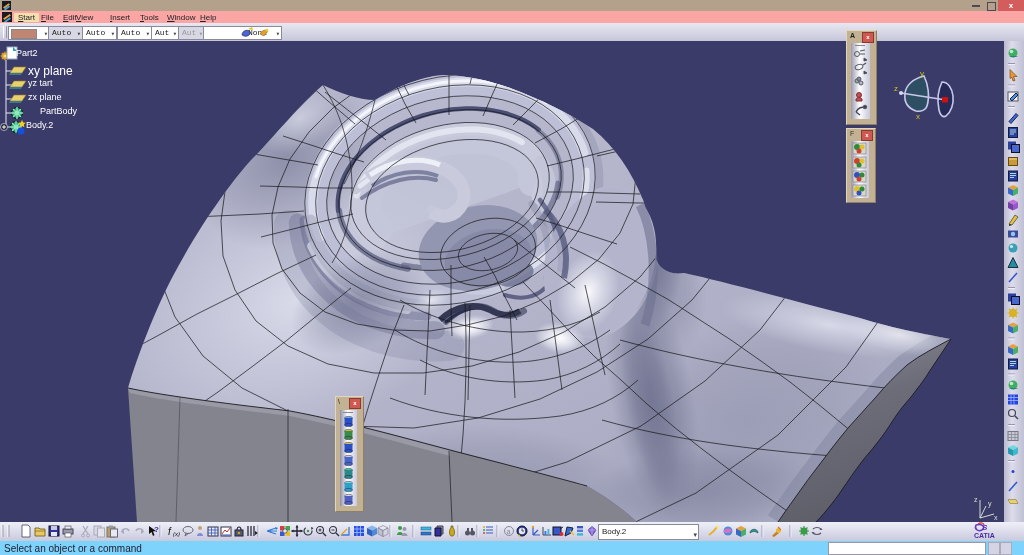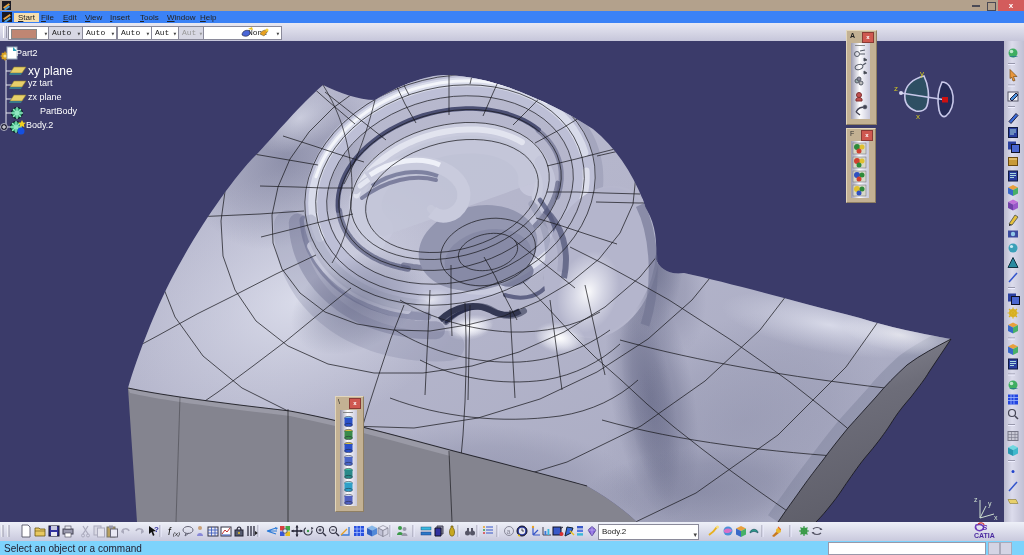--- a/index.html
+++ b/index.html
@@ -12,21 +12,21 @@
   #appicon{position:absolute;left:2px;top:1px;width:9px;height:9px;background:#1a1a22;overflow:hidden;}
   #appicon:before{content:"";position:absolute;left:1px;top:4px;width:7px;height:2px;background:#e8a33d;transform:rotate(-35deg);}
   #appicon:after{content:"";position:absolute;left:2px;top:6px;width:6px;height:2px;background:#4d9fd8;transform:rotate(-35deg);}
   .winbtn{position:absolute;top:2px;font-size:8px;line-height:7px;color:#333;}
   #btnmin{left:972px;top:5px;width:8px;height:2px;background:#4a4a55;}
   #btnmax{left:987px;top:2px;width:7px;height:7px;border:1px solid #4a4a55;background:transparent;}
   #btnclose{position:absolute;left:998px;top:0;width:26px;height:11px;background:#d35c5c;
     color:#fff;font-size:8px;font-weight:bold;text-align:center;line-height:11px;}
   
   #menubar{position:absolute;left:0;top:11px;width:1024px;height:12px;
-    background:#3b82f6;font-size:8px;color:#222;}
+    background:#fca5a5;font-size:8px;color:#222;}
   #menuicon{position:absolute;left:2px;top:1px;width:10px;height:10px;background:#1a1a22;overflow:hidden;}
   #menuicon:before{content:"";position:absolute;left:1px;top:4px;width:8px;height:2px;background:#e8a33d;transform:rotate(-35deg);}
   #menuicon:after{content:"";position:absolute;left:2px;top:7px;width:7px;height:2px;background:#4d9fd8;transform:rotate(-35deg);}
   .mi{position:absolute;top:2px;}
   .mi u{text-decoration:underline;}
   #mstart{left:14px;background:#f6dfae;padding:0 4px;}
   .childbtn{position:absolute;top:13px;width:9px;height:9px;background:#dfe6f2;
     border:1px solid #aab;color:#334;font-size:7px;line-height:8px;text-align:center;}
   
   #topbar{position:absolute;left:0;top:23px;width:1024px;height:18px;
@@ -57,21 +57,21 @@
     <div id="btnmin" class="winbtn"></div>
     <div id="btnmax" class="winbtn"></div>
     <div id="btnclose">x</div>
   </div>
 
   <div id="menubar">
     <div id="menuicon"></div>
     <div class="mi" id="mstart"><u>S</u>tart</div>
     <div class="mi" style="left:41px"><u>F</u>ile</div>
     <div class="mi" style="left:63px"><u>E</u>dit</div>
-    <div class="mi" style="left:85px"><u>V</u>iew</div>
+    <div class="mi" style="left:76px"><u>V</u>iew</div>
     <div class="mi" style="left:110px"><u>I</u>nsert</div>
     <div class="mi" style="left:140px"><u>T</u>ools</div>
     <div class="mi" style="left:167px"><u>W</u>indow</div>
     <div class="mi" style="left:200px"><u>H</u>elp</div>
     <div class="childbtn" style="left:994px">_</div>
     <div class="childbtn" style="left:1005px">▣</div>
     <div class="childbtn" style="left:1015px">x</div>
   </div>
 
   <div id="topbar">

